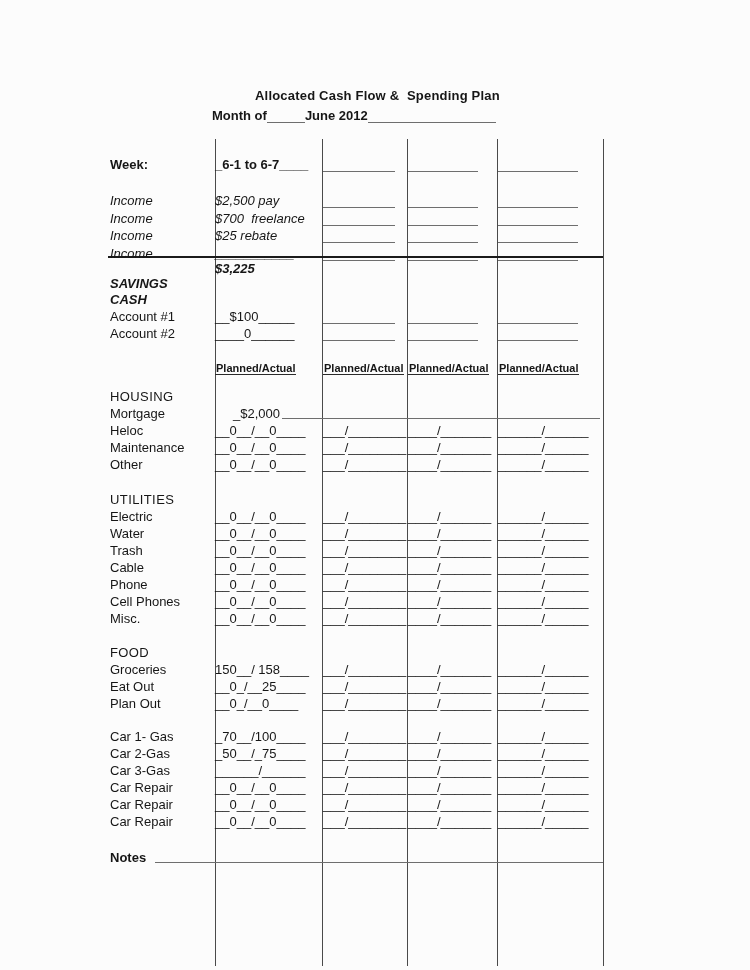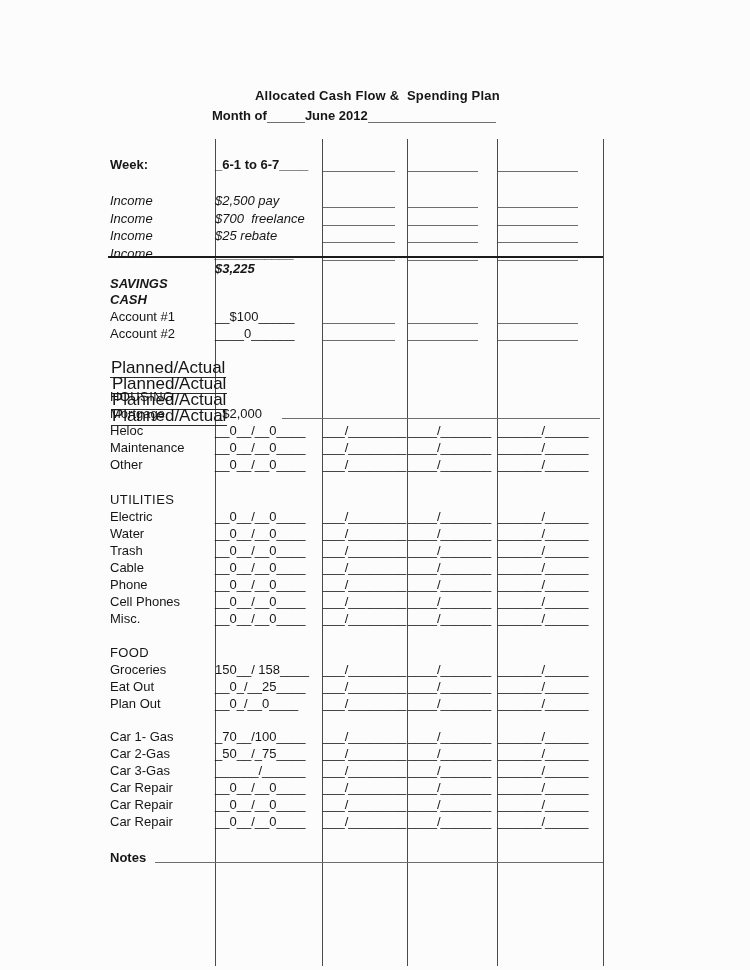--- a/index.html
+++ b/index.html
@@ -27,22 +27,22 @@
   .cell{flex:none;overflow:visible;}
   .lbl{width:105px}
   .c1{width:107px}.c2{width:85px}.c3{width:90px}.c4{width:106px}
   .c2,.c3,.c4{padding-left:1px;box-sizing:border-box;}
   .ctr{text-align:left}
   .rgt{text-align:left;padding-right:5px;box-sizing:border-box;}
   .bold{font-weight:bold}
   .it{font-style:italic}
   .shead{font-weight:normal;letter-spacing:.4px;}
   .weekval{box-sizing:border-box;font-weight:bold;}
-  .mortval{box-sizing:border-box;width:388px;}
-  .pa{font-size:17px;font-weight:normal;flex-direction:column;}
+  .mortval{padding-left:18px;box-sizing:border-box;width:388px;}
+  .pa{font-size:11px;font-weight:bold;}
   .pau{border-bottom:1px solid #2a2a2a;padding:0 1px 0 1px;}
   .rel{position:relative;}
   .mfill{position:absolute;left:172px;right:3px;bottom:3px;border-bottom:1px solid #6e6e6e;height:0;}
   .nfill{position:absolute;left:45px;right:0;bottom:3px;border-bottom:1px solid #6e6e6e;height:0;}
   .vline{position:absolute;top:139px;height:827px;width:1px;background:#4a4a4a;}
   .divider{position:absolute;left:108px;top:256px;width:495px;height:2px;background:#1b1b1b;}
 </style>
 </head>
 <body>
 

